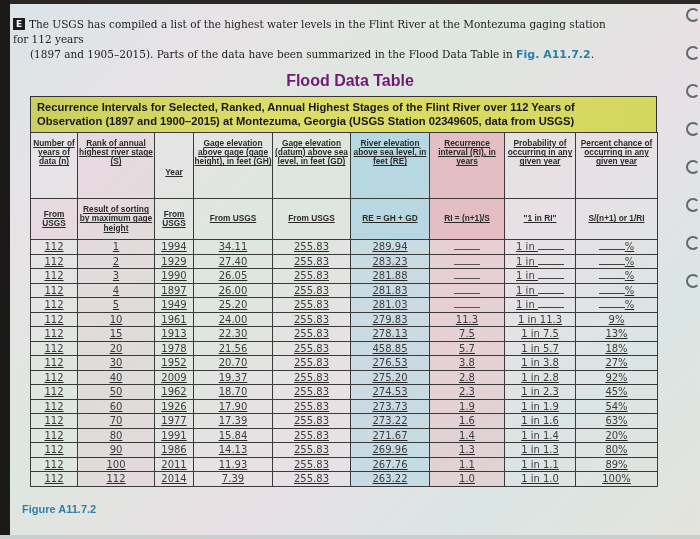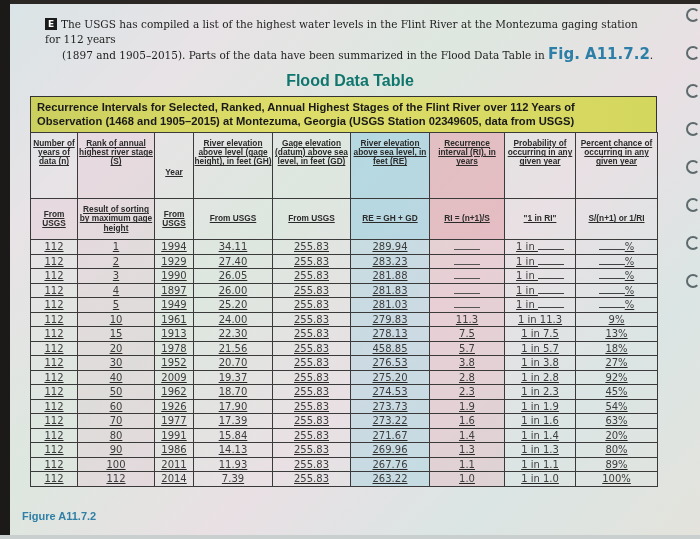--- a/index.html
+++ b/index.html
@@ -6,83 +6,83 @@
   body {
     width: 700px; height: 539px; overflow: hidden; position: relative;
     background: linear-gradient(135deg, #d9e4e6 0%, #e8e3e6 20%, #dde7df 40%, #e9e0e4 60%, #dbe5e4 80%, #e4e3dc 100%);
     font-family: "DejaVu Sans", sans-serif;
     color: #2a2a2a;
   }
   .left-edge { position:absolute; left:0; top:0; width:10px; height:539px; background:#1c1a18; }
   .top-edge { position:absolute; left:0; top:0; width:700px; height:4px; background:#2a2724; }
   .bottom-edge { position:absolute; left:0; bottom:0; width:700px; height:4px; background:#c9cfcf; }
 
-  .intro { position:absolute; left:45px; top:17px; width:610px; font-family:"DejaVu Serif", serif; font-size:10.5px; line-height:15px; color:#1e1e1e; }
+  .intro { position:absolute; left:13px; top:17px; width:610px; font-family:"DejaVu Serif", serif; font-size:10.5px; line-height:15px; color:#1e1e1e; }
   .badge { display:inline-block; width:12px; height:12px; background:#1b1b1b; color:#fff; font-family:"DejaVu Sans", sans-serif; font-weight:bold; font-size:9px; line-height:12px; text-align:center; vertical-align:1px; margin-right:4px; }
   .intro .line2 { padding-left:17px; display:block; }
-  .fig-ref { color:#2d7fa8; font-family:"DejaVu Sans", sans-serif; font-weight:bold; font-size:15px; }
-
-  .table-title { position:absolute; left:0; width:700px; top:72px; text-align:center; font-family:"Liberation Sans", sans-serif; font-weight:bold; font-size:16px; color:#0f766e; }
+  .fig-ref { color:#2d7fa8; font-family:"DejaVu Sans", sans-serif; font-weight:bold; font-size:11px; }
+
+  .table-title { position:absolute; left:0; width:700px; top:72px; text-align:center; font-family:"Liberation Sans", sans-serif; font-weight:bold; font-size:16px; color:#701a75; }
 
   .table-wrap { position:absolute; left:30px; top:96px; width:627px; }
   .caption { background:linear-gradient(90deg, #cbcf5d 0%, #dedd6a 40%, #d4d75e 100%); border:1.5px solid #333; border-bottom:none; text-align:left; font-family:"Liberation Sans", sans-serif; font-weight:bold; font-size:11.2px; line-height:13.5px; padding:4px 6px 4px 6px; color:#1a1a1a; }
   table { border-collapse:collapse; width:627px; table-layout:fixed;text-decoration:underline; }
   td, th { border:1px solid #3a3a3a; text-align:center; padding:0; }
   th { font-family:"Liberation Sans", sans-serif; font-weight:bold; font-size:8.3px; line-height:9.2px; color:#2b2b2b; }
   .hdr1 th { height:50px; vertical-align:top; padding-top:6px; }
   .hdr2 th { height:40px; vertical-align:middle; }
   td { font-family:"DejaVu Sans", sans-serif; font-size:10px; height:13.5px; line-height:13.5px; color:#3d3d3d; }
   .c-re { background:rgba(150,205,225,0.35); }
   .c-ri { background:rgba(230,170,180,0.30); }
   .c-pre { background:rgba(150,205,225,0.55); }
   .c-pri { background:rgba(225,160,170,0.55); }
   .c-rank { background:rgba(230,180,200,0.20); }
   .blank { display:inline-block; width:26px; border-bottom:1px solid #444; height:9px; vertical-align:0px; }
   .blank-ri { display:inline-block; width:26px; border-bottom:1px solid #555; height:9px; }
 
-  .figure-label { position:absolute; left:22px; top:503px; font-family:"Liberation Sans", sans-serif; font-weight:bold; font-size:11px; color:#2f7fa6;margin-top:7px; }
+  .figure-label { position:absolute; left:22px; top:503px; font-family:"Liberation Sans", sans-serif; font-weight:bold; font-size:11px; color:#2f7fa6; }
 
   .ring { position:absolute; left:686px; width:10px; height:10px; border:2.5px solid #5d6a6c; border-right-color:transparent; border-radius:50%; }
 </style>
 </head>
 <body>
 
 <div class="top-edge"></div>
 <div class="left-edge"></div>
 
 <div class="intro">
   <span class="badge">E</span><span>The USGS has compiled a list of the highest water levels in the Flint River at the Montezuma gaging station for 112 years</span>
   <span class="line2"><span>(1897 and 1905–2015). Parts of the data have been summarized in the Flood Data Table in </span><span class="fig-ref">Fig. A11.7.2</span><span>.</span></span>
 </div>
 
 <div class="table-title">Flood Data Table</div>
 
 <div class="table-wrap">
   <div class="caption">
     <div>Recurrence Intervals for Selected, Ranked, Annual Highest Stages of the Flint River over 112 Years of</div>
-    <div>Observation (1468 and 1905–2015) at Montezuma, Georgia (USGS Station 02349605, data from USGS)</div>
+    <div>Observation (1897 and 1900–2015) at Montezuma, Georgia (USGS Station 02349605, data from USGS)</div>
   </div>
   <table>
     <colgroup>
       <col style="width:47px">
         <col style="width:77px">
         <col style="width:39px">
         <col style="width:79px">
         <col style="width:78px">
         <col style="width:79px">
         <col style="width:75px">
         <col style="width:71px">
         <col style="width:82px">
     </colgroup>
     <thead>
       <tr class="hdr1">
         <th>Number of years of data (n)</th>
         <th class="c-rank">Rank of annual highest river stage (S)</th>
         <th style="vertical-align:middle;padding-top:15px">Year</th>
-        <th>River elevation above level (gage height), in feet (GH)</th>
+        <th>Gage elevation above gage (gage height), in feet (GH)</th>
         <th>Gage elevation (datum) above sea level, in feet (GD)</th>
         <th class="c-pre">River elevation above sea level, in feet (RE)</th>
         <th class="c-pri">Recurrence interval (RI), in years</th>
         <th>Probability of occurring in any given year</th>
         <th>Percent chance of occurring in any given year</th>
       </tr>
       <tr class="hdr2">
         <th class="c-rank">From USGS</th>
         <th class="c-rank">Result of sorting by maximum gage height</th>
         <th>From USGS</th>

